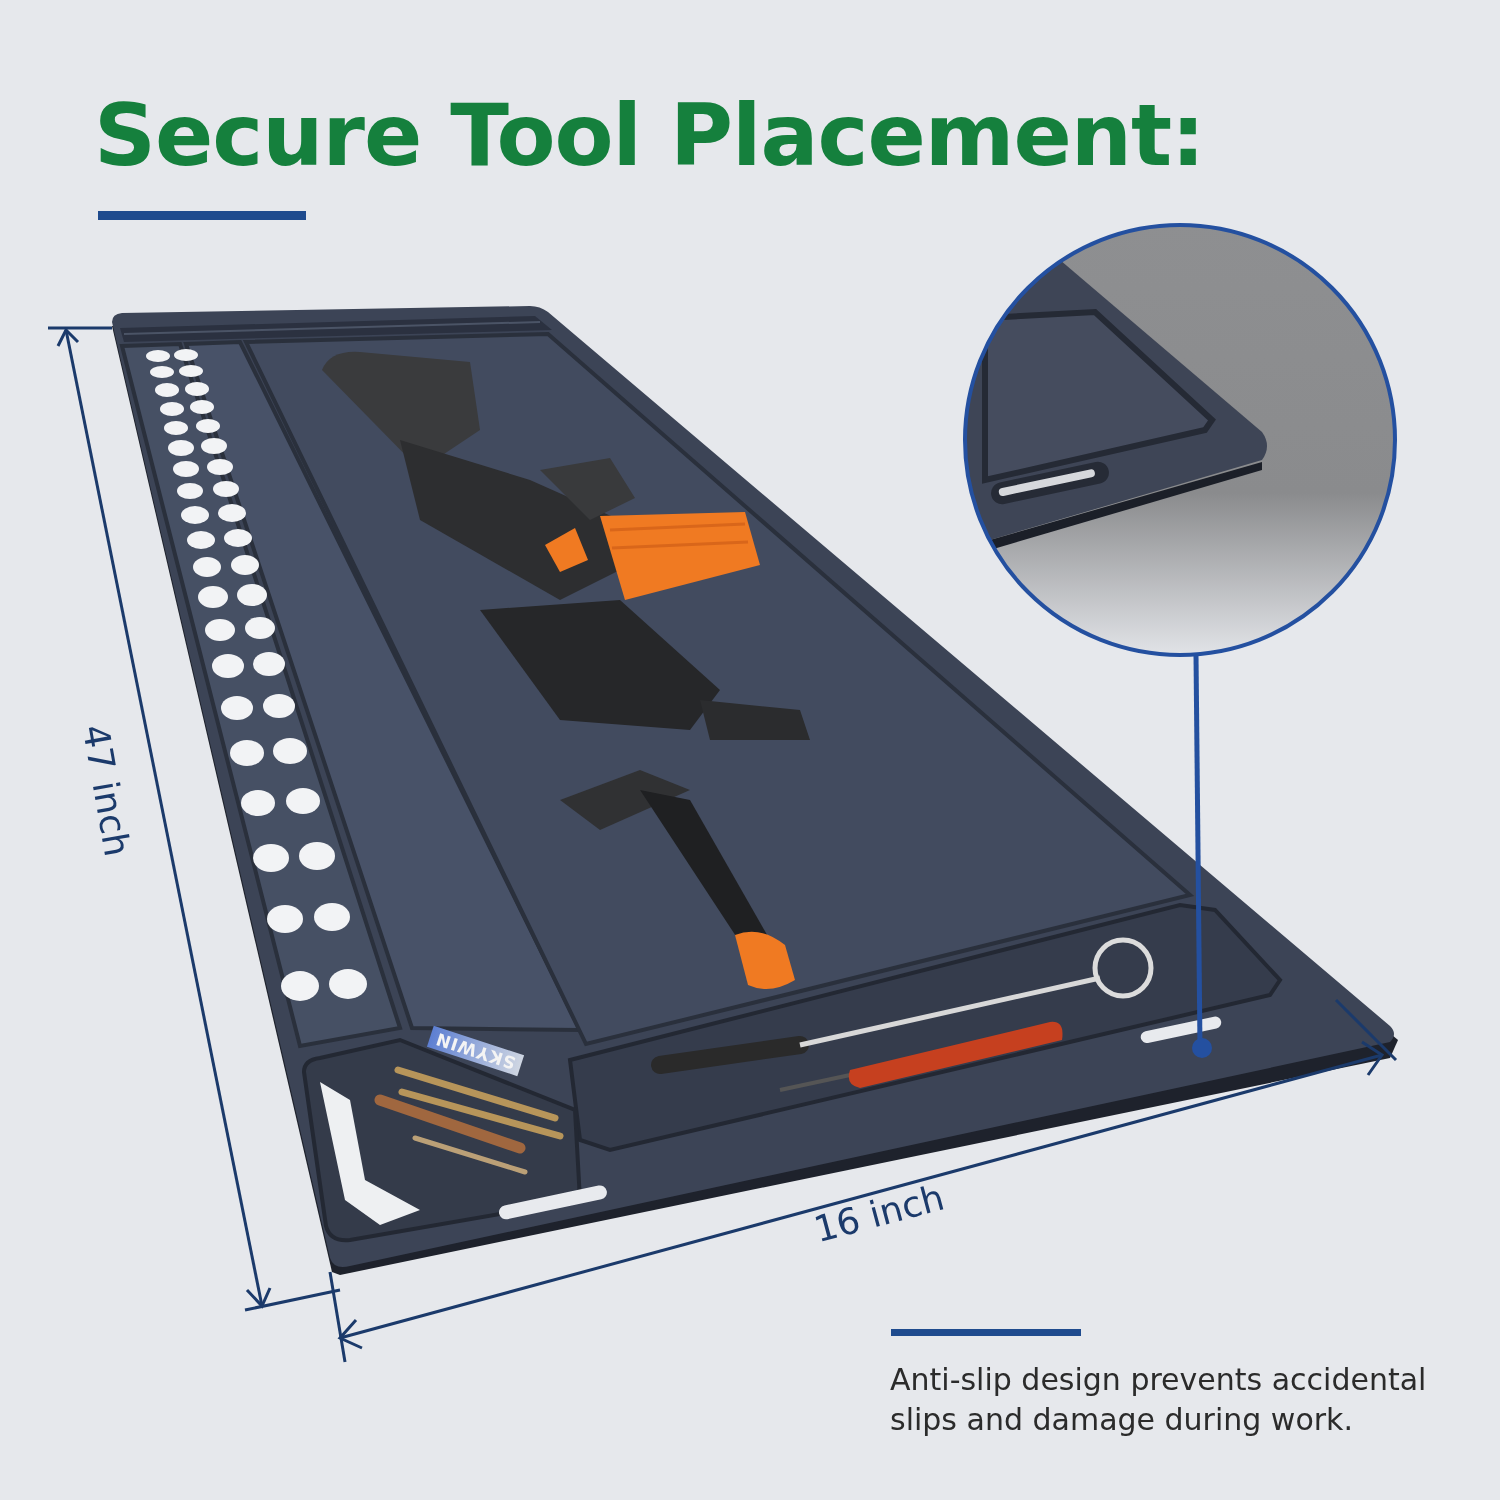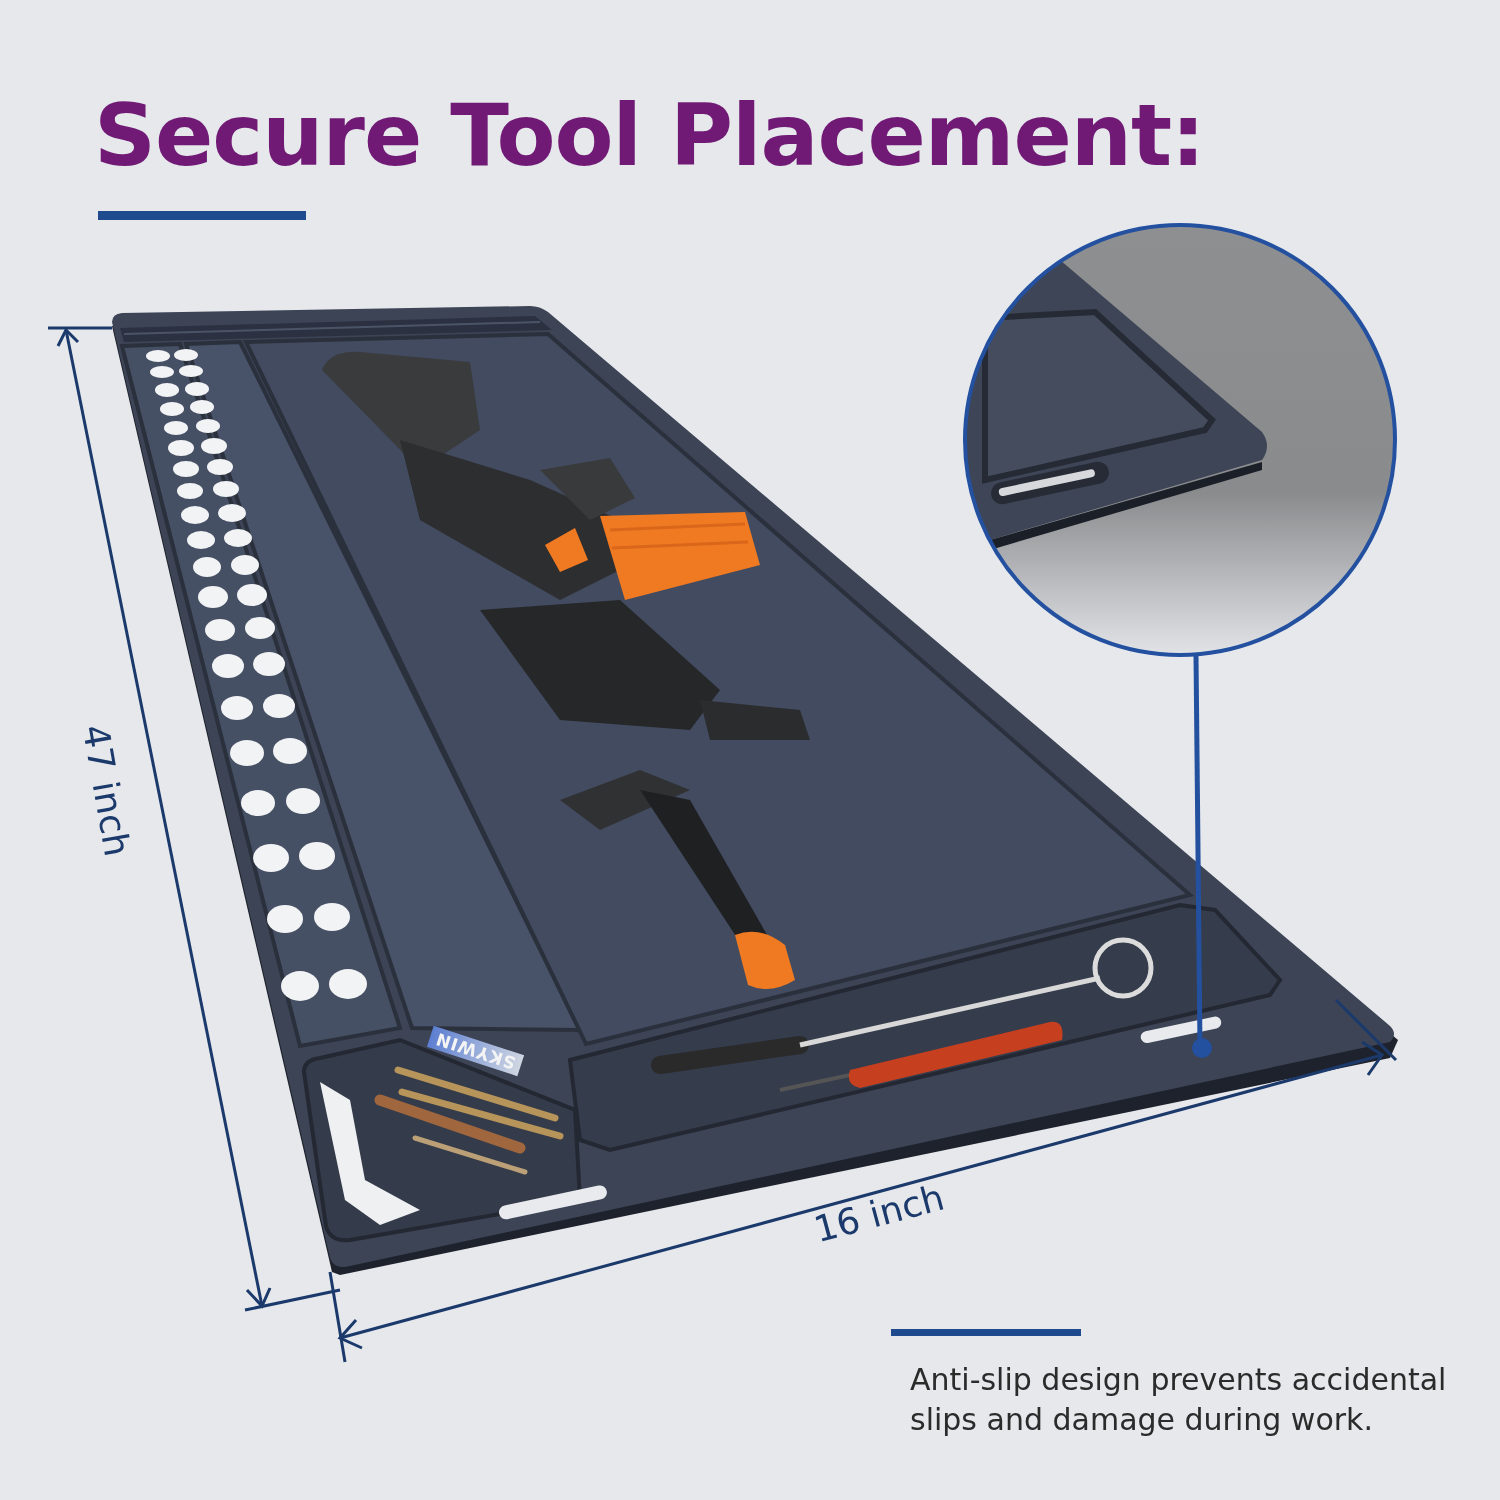--- a/index.html
+++ b/index.html
@@ -4,42 +4,42 @@
 <style>
   html, body { margin: 0; padding: 0; }
   body {
     width: 1500px; height: 1500px; overflow: hidden;
     background: #e6e8ec;
     position: relative;
     font-family: "DejaVu Sans", sans-serif;
   }
   .title {
     position: absolute; left: 94px; top: 92px;
-    font-size: 86px; font-weight: bold; color: #701a75;
+    font-size: 86px; font-weight: bold; color: #15803d;
     letter-spacing: -1px; line-height: 1; white-space: nowrap;
   }
   .title-underline {
     position: absolute; left: 98px; top: 211px; width: 208px; height: 9px;
     background: #1f4b8e;
   }
   .stage { position: absolute; left: 0; top: 0; width: 1500px; height: 1500px; }
   .dim-label {
     position: absolute; color: #1b3a6b; font-size: 36px; white-space: nowrap;
     font-family: "DejaVu Sans", sans-serif;
   }
   .dim-47 { left: 40px; top: 770px; transform: rotate(80deg); transform-origin: center; }
   .dim-16 { left: 815px; top: 1210px; transform: rotate(-15deg); transform-origin: left center; }
   .caption-bar {
     position: absolute; left: 891px; top: 1329px; width: 190px; height: 7px;
     background: #1f4b8e;
   }
   .caption {
     position: absolute; left: 890px; top: 1360px; width: 580px;
     font-size: 30px; line-height: 40px; color: #2b2b2b;
-    font-family: "DejaVu Sans", sans-serif; font-weight: normal; margin-left: 20px;
+    font-family: "DejaVu Sans", sans-serif; font-weight: normal;
   }
   .brand-sticker {
     position: absolute; left: 428px; top: 1040px;
     font-size: 17px; font-weight: bold; color: #f4f4f4;
     background: linear-gradient(90deg, #cfd6e2, #5d7fd2);
     padding: 1px 6px; transform: rotate(198deg); letter-spacing: 1px;
     font-family: "DejaVu Sans", sans-serif;
   }
 </style>
 </head>

